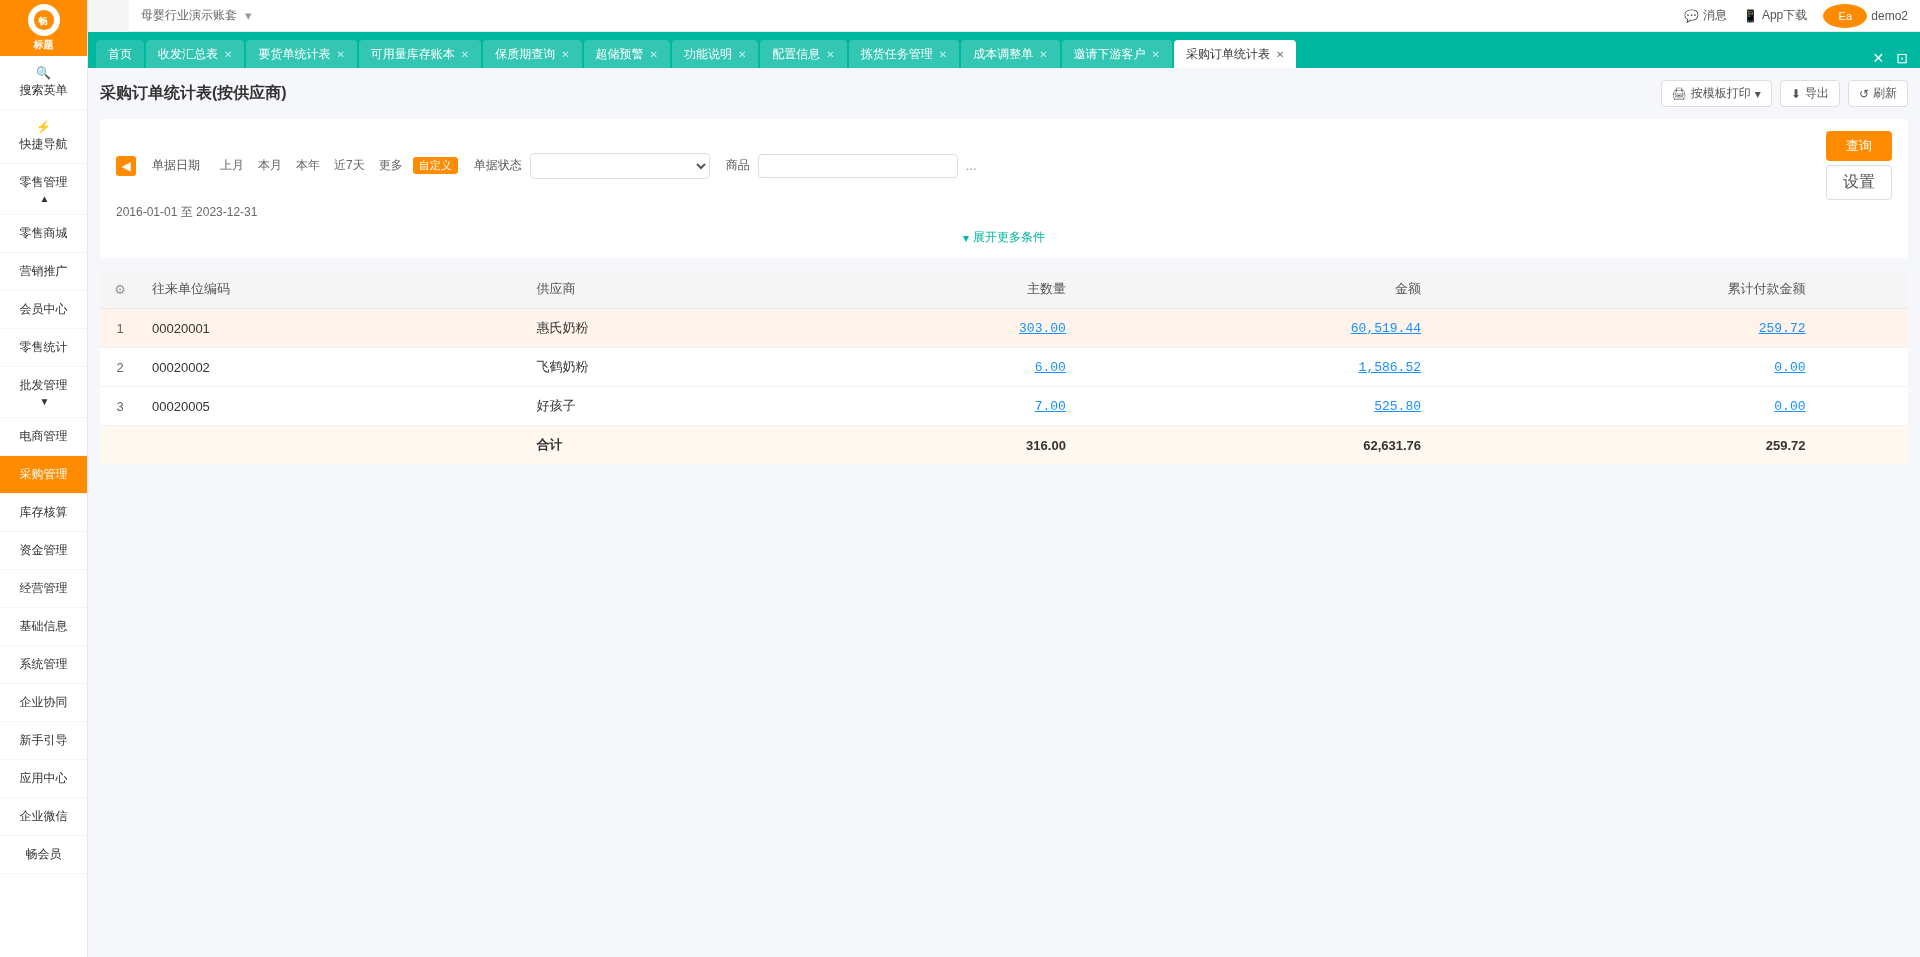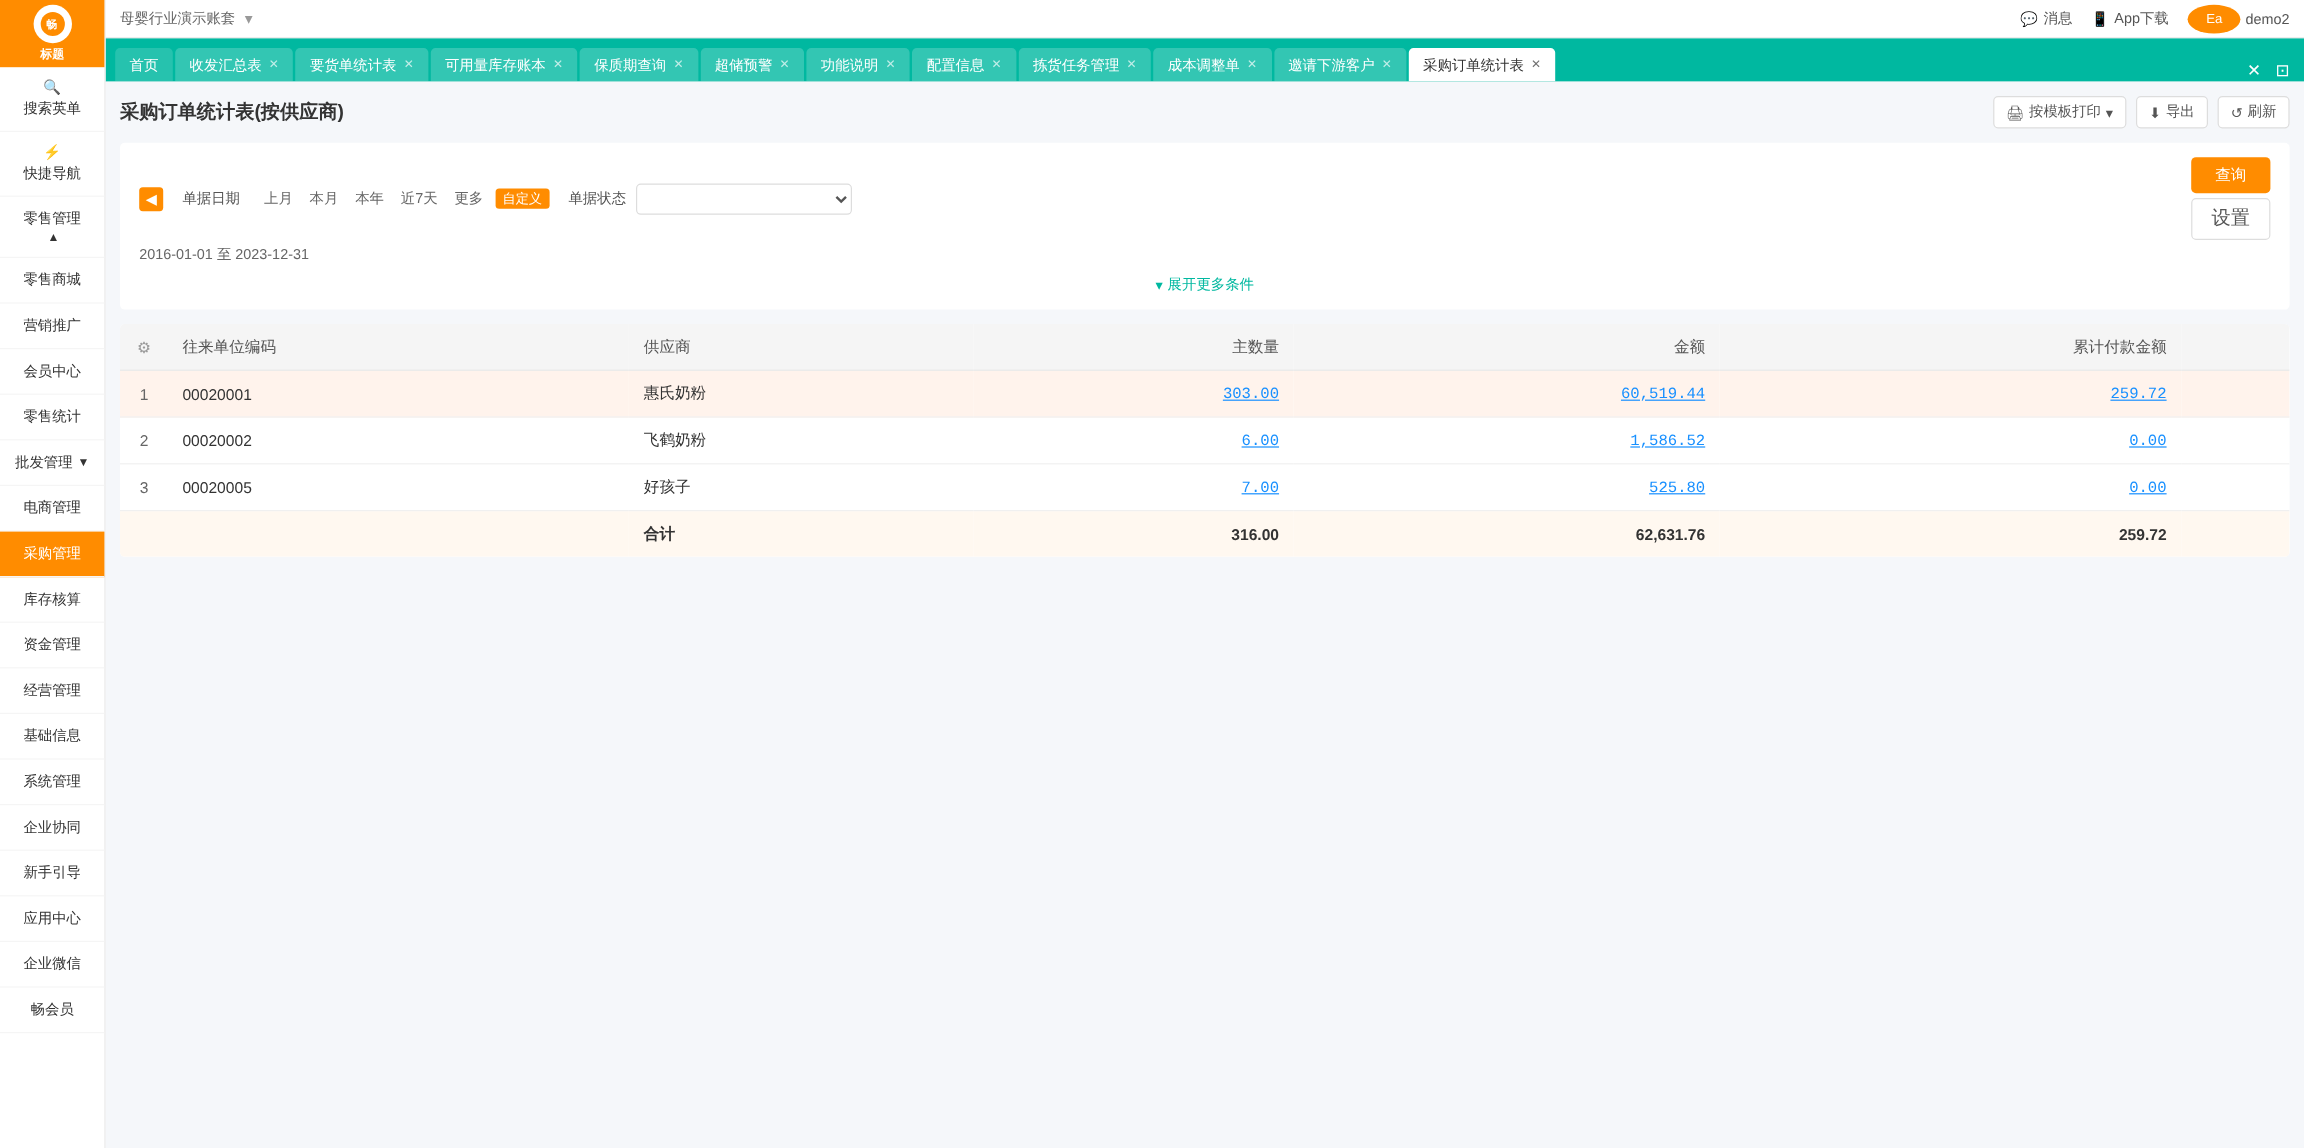--- a/index.html
+++ b/index.html
@@ -12,21 +12,21 @@
     .sidebar-logo .logo-icon svg { width: 22px; height: 22px; }
     .sidebar-logo .logo-text { font-size: 10px; color: #fff; }
     .sidebar-nav-item { padding: 10px 4px; text-align: center; cursor: pointer; font-size: 12px; color: #333; border-bottom: 1px solid #f5f5f5; display: flex; flex-direction: column; align-items: center; gap: 2px; }
     .sidebar-nav-item.active { background: #ff8c00; color: #fff; }
     .nav-arrow { font-size: 10px; margin-left: 2px; }
 
     
     .main-area { flex: 1; display: flex; flex-direction: column; overflow: hidden; }
 
     
-    .top-bar { height: 32px; background: #fff; display: flex; align-items: center; padding: 0 12px; border-bottom: 1px solid #e8e8e8; justify-content: space-between; }
+    .top-bar { height: 32px; background: #fff; display: flex; align-items: center; padding: 0 12px; border-bottom: 1px solid #e8e8e8; justify-content: space-between; margin-left: 41px; }
     .top-bar-left { display: flex; align-items: center; gap: 8px; }
     .breadcrumb-text { font-size: 12px; color: #666; }
     .breadcrumb-arrow { color: #999; }
     .top-bar-right { display: flex; align-items: center; gap: 16px; }
     .top-bar-right-item { display: flex; align-items: center; gap: 4px; font-size: 12px; color: #555; cursor: pointer; }
     .avatar { width: 44px; height: 24px; border-radius: 50%; background: #ff8c00; display: flex; align-items: center; justify-content: center; color: #fff; font-size: 11px; }
 
     
     .tab-bar { height: 36px; background: #00b8a0; display: flex; align-items: flex-end; padding: 0 8px; gap: 2px; overflow-x: auto; flex-shrink: 0; }
     .tab-bar::-webkit-scrollbar { display: none; }
@@ -113,21 +113,21 @@
   </div>
   <div class="sidebar-nav-item">
     <span>营销推广</span>
   </div>
   <div class="sidebar-nav-item">
     <span>会员中心</span>
   </div>
   <div class="sidebar-nav-item">
     <span>零售统计</span>
   </div>
-  <div class="sidebar-nav-item" style="flex-direction:row;justify-content:center;gap:2px;">
+  <div class="sidebar-nav-item" style="flex-direction:column;justify-content:space-between;gap:2px;">
     <span>批发管理</span>
     <span class="nav-arrow">▼</span>
   </div>
   <div class="sidebar-nav-item">
     <span>电商管理</span>
   </div>
   <div class="sidebar-nav-item active">
     <span>采购管理</span>
   </div>
   <div class="sidebar-nav-item">
@@ -274,20 +274,25 @@
           <span class="date-shortcut">本年</span>
           <span class="date-shortcut">近7天</span>
           <span class="date-shortcut more">更多</span>
           <span class="date-tag">自定义</span>
         </div>
         <div style="display:flex;align-items:center;gap:8px;">
           <span class="filter-label">单据状态</span>
           <select class="filter-select">
             <option value=""></option>
           </select>
+        </div>
+        <div style="display:flex;align-items:center;gap:8px;flex:1;">
+          <span class="filter-label">商品</span>
+          <input type="text" class="filter-goods" style="border: 1px solid rgb(221, 221, 221); border-radius: 4px; padding: 4px 8px; font-size: 12px; width: 200px;">
+          <span style="color:#999;cursor:pointer;">...</span>
         </div>
         <div class="btn-actions" style="flex-direction:column;gap:4px;">
           <button class="btn-search">查询</button>
           <button class="btn-settings">设置</button>
         </div>
       </div>
       <div class="date-range">
         <span>2016-01-01</span>
         <span> 至 </span>
         <span>2023-12-31</span>

